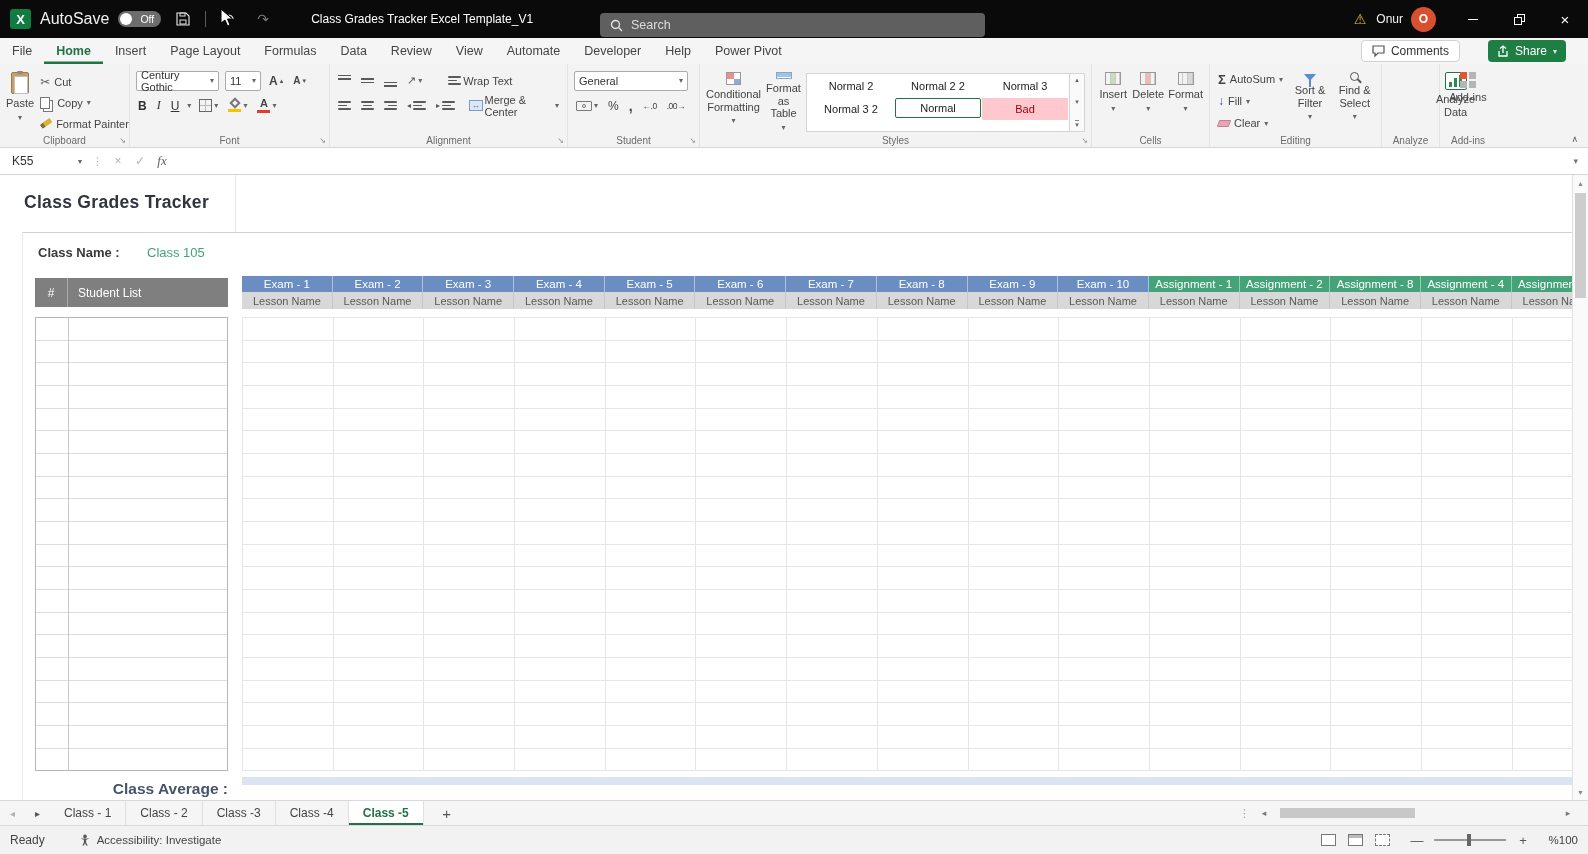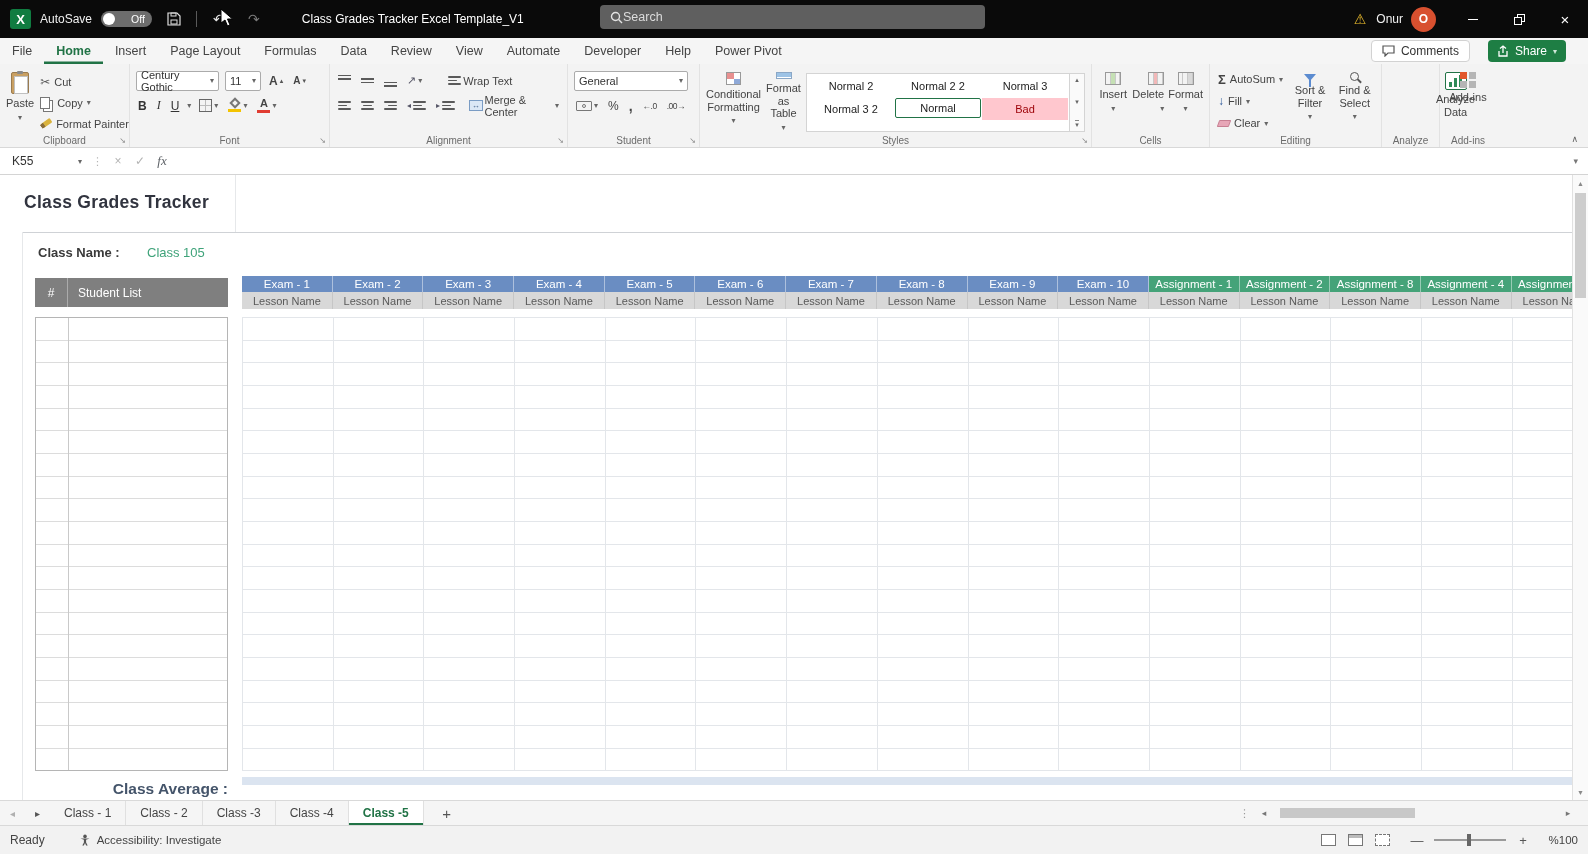--- a/index.html
+++ b/index.html
@@ -3,46 +3,46 @@
 <meta charset="utf-8">
 <style>
   * { box-sizing: border-box; margin: 0; padding: 0; }
   html,body { width:1588px; height:854px; overflow:hidden; font-family:"Liberation Sans", sans-serif; background:#fff; }
   .app { position:relative; width:1588px; height:854px; }
 
   
   .titlebar { position:absolute; top:0; left:0; width:1588px; height:38px; background:#0a0a0a; color:#fff; display:flex; align-items:center; }
   .tb-left { display:flex; align-items:center; gap:9px; padding-left:10px; }
   .excel-logo { width:21px; height:20px; background:#107c41; border-radius:3px; color:#fff; font-weight:bold; font-size:13px; display:flex; align-items:center; justify-content:center; }
-  .tb-autosave { font-size:12px; color:#f0f0f0; }
-  .toggle { display:flex; align-items:center; gap:16px; background:#6d6d6d; border-radius:8px; height:16px; padding:0 7px 0 2px; cursor:pointer; }
+  .tb-autosave { font-size:16px; color:#f0f0f0; }
+  .toggle { display:flex; align-items:center; gap:8px; background:#6d6d6d; border-radius:8px; height:16px; padding:0 7px 0 2px; cursor:pointer; }
   .toggle .knob { width:12px; height:12px; background:#fff; border-radius:50%; }
   .toggle .tstate { font-size:10.5px; color:#fff; }
   .tb-btn { width:26px; height:26px; display:flex; align-items:center; justify-content:center; font-size:14px; color:#e8e8e8; border-radius:3px; }
   .tb-btn.dim { color:#7a7a7a; }
   .tb-sep { width:1px; height:16px; background:#5a5a5a; }
   .tb-title { font-size:12px; color:#fff; margin-left:26px; white-space:nowrap; }
-  .searchbox { position:absolute; left:600px; top:5px; width:385px; height:24px; background:#5f5f5f; border-radius:4px; display:flex; align-items:center; padding-left:10px; cursor:text; }
+  .searchbox { position:absolute; left:600px; top:13px; width:385px; height:24px; background:#5f5f5f; border-radius:4px; display:flex; align-items:center; gap:8px; padding-left:10px; cursor:text; }
   .searchbox span { font-size:12.5px; color:#dcdcdc; }
   .tb-right { position:absolute; right:0; top:0; height:38px; display:flex; align-items:center; }
   .warn { font-size:14px; color:#f2c12e; margin-right:10px; }
   .tb-user { font-size:12px; color:#f0f0f0; margin-right:8px; }
   .avatar { width:25px; height:25px; border-radius:50%; background:#d8502f; color:#fff; font-size:12px; font-weight:bold; display:flex; align-items:center; justify-content:center; margin-right:14px; }
   .winbtn { width:46px; height:38px; display:flex; align-items:center; justify-content:center; color:#fff; font-size:15px; }
   .winbtn .min-glyph { width:10px; height:1px; background:#fff; }
   .restore-glyph { position:relative; width:11px; height:11px; }
   .restore-glyph .sq1 { position:absolute; left:0; bottom:0; width:8px; height:8px; border:1px solid #fff; background:#0a0a0a; }
   .restore-glyph .sq2 { position:absolute; right:0; top:0; width:8px; height:8px; border:1px solid #fff; }
   .cursor-svg { position:absolute; left:219px; top:8px; }
 
   
   .tabrow { position:absolute; top:38px; left:0; width:1588px; height:26px; background:#f5f5f5; display:flex; align-items:center; }
   .rtab { padding:0 12px; height:100%; display:flex; align-items:center; font-size:12.5px; color:#444; cursor:pointer; white-space:nowrap; }
   .rtab.active { color:#217346; font-weight:bold; box-shadow: inset 0 -2.5px 0 #217346; }
-  .tabrow-right { margin-left:auto; display:flex; align-items:center; gap:18px; padding-right:22px; }
+  .tabrow-right { margin-left:auto; display:flex; align-items:center; gap:28px; padding-right:22px; }
   .comments-btn { display:flex; align-items:center; gap:6px; height:22px; padding:0 10px; background:#fff; border:1px solid #d2d2d2; border-radius:4px; font-size:12px; color:#333; cursor:pointer; }
   .share-btn { display:flex; align-items:center; gap:6px; height:22px; padding:0 9px; background:#1e7e44; border-radius:4px; font-size:12px; color:#fff; cursor:pointer; }
   .share-btn .dd { color:#d7ead f; }
 
   
   .ribbon { position:absolute; top:64px; left:0; width:1588px; height:84px; background:#f3f3f3; border-bottom:1px solid #d8d8d8; display:flex; }
   .rgroup { position:relative; height:100%; border-right:1px solid #e2e2e2; padding:4px 6px 15px 6px; display:flex; gap:4px; }
   .gfoot { position:absolute; bottom:1px; left:0; right:0; text-align:center; font-size:10px; color:#6b6b6b; }
   .launcher { position:absolute; right:3px; bottom:2px; font-size:8px; color:#8a8a8a; cursor:pointer; }
   .bb { display:flex; flex-direction:column; align-items:center; justify-content:flex-start; gap:3px; width:48px; font-size:11px; color:#444; text-align:center; line-height:1.15; padding-top:4px; cursor:pointer; }
@@ -503,21 +503,21 @@
     <div class="rgroup" style="width:118px;">
       <div class="bb" style="width:36px;">
         <span class="cells-ic ins">
             <i></i>
             <i></i>
             <i></i>
           </span>
         <span class="bb-label">Insert</span>
         <span class="dd">▾</span>
       </div>
-      <div class="bb" style="width:36px;align-items:flex-end;">
+      <div class="bb" style="width:36px;">
         <span class="cells-ic del">
             <i></i>
             <i></i>
             <i></i>
           </span>
         <span class="bb-label">Delete</span>
         <span class="dd">▾</span>
       </div>
       <div class="bb" style="width:36px;">
         <span class="cells-ic fmt">

